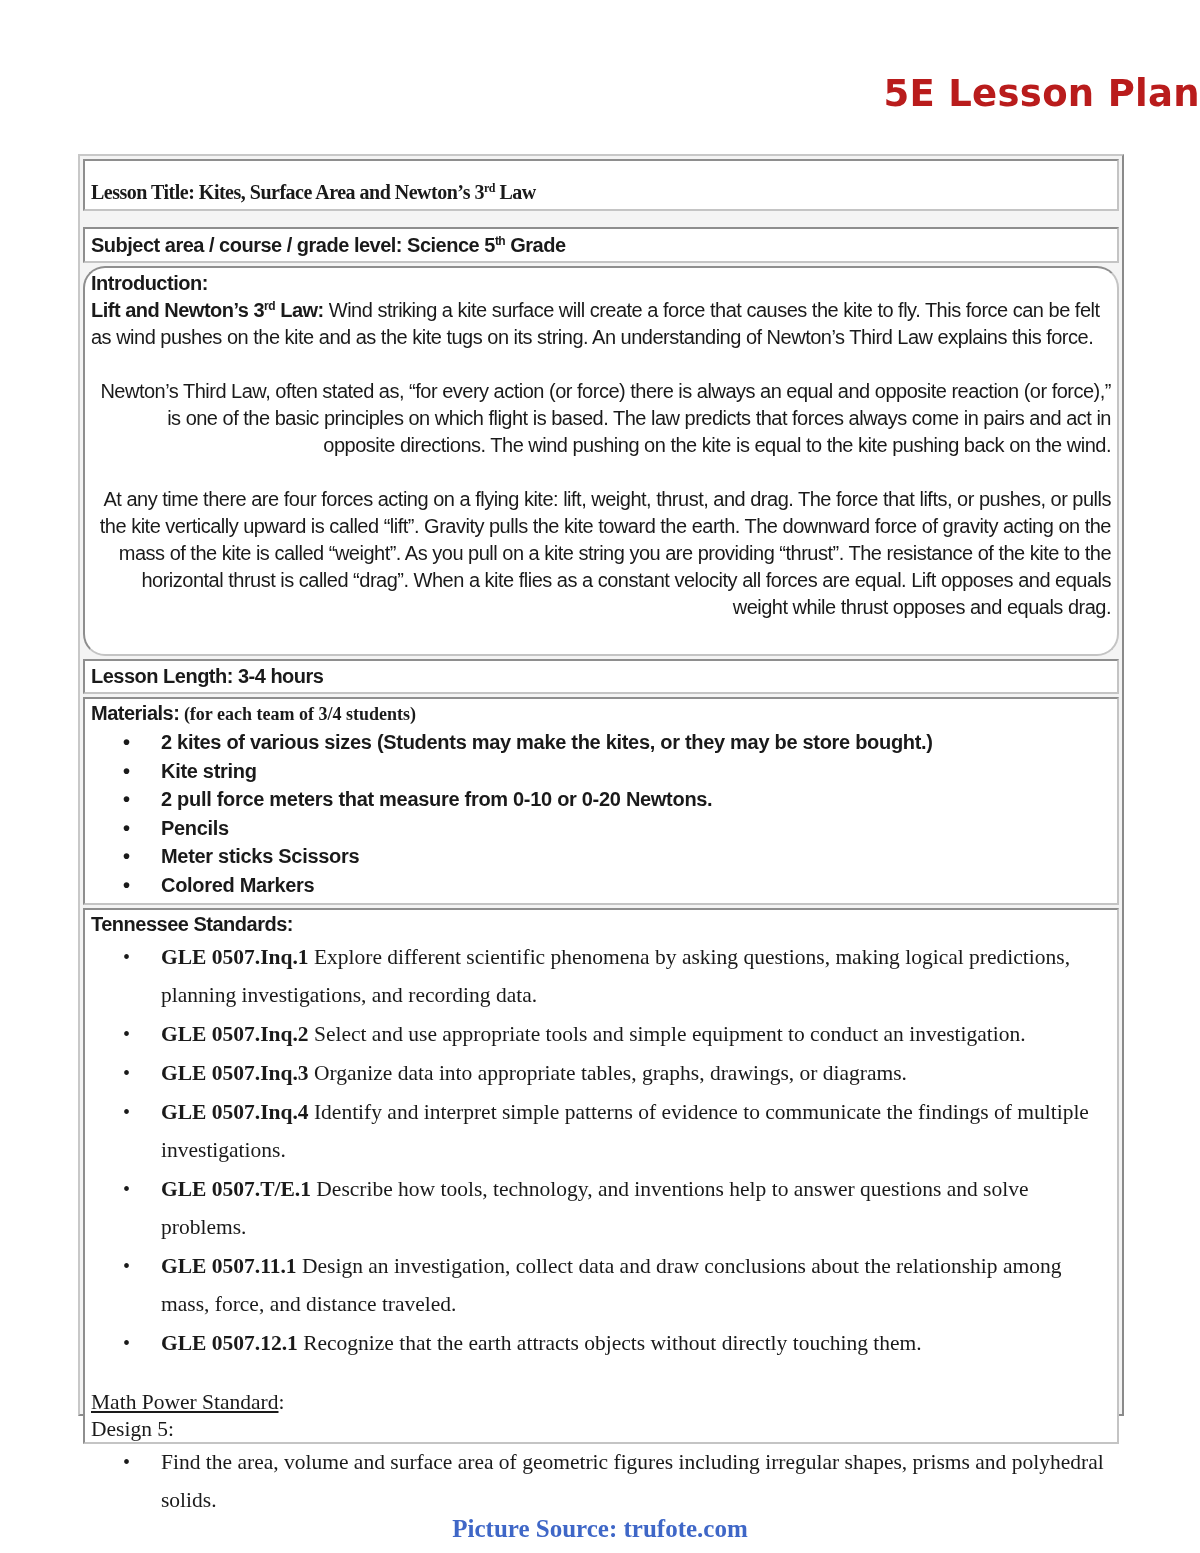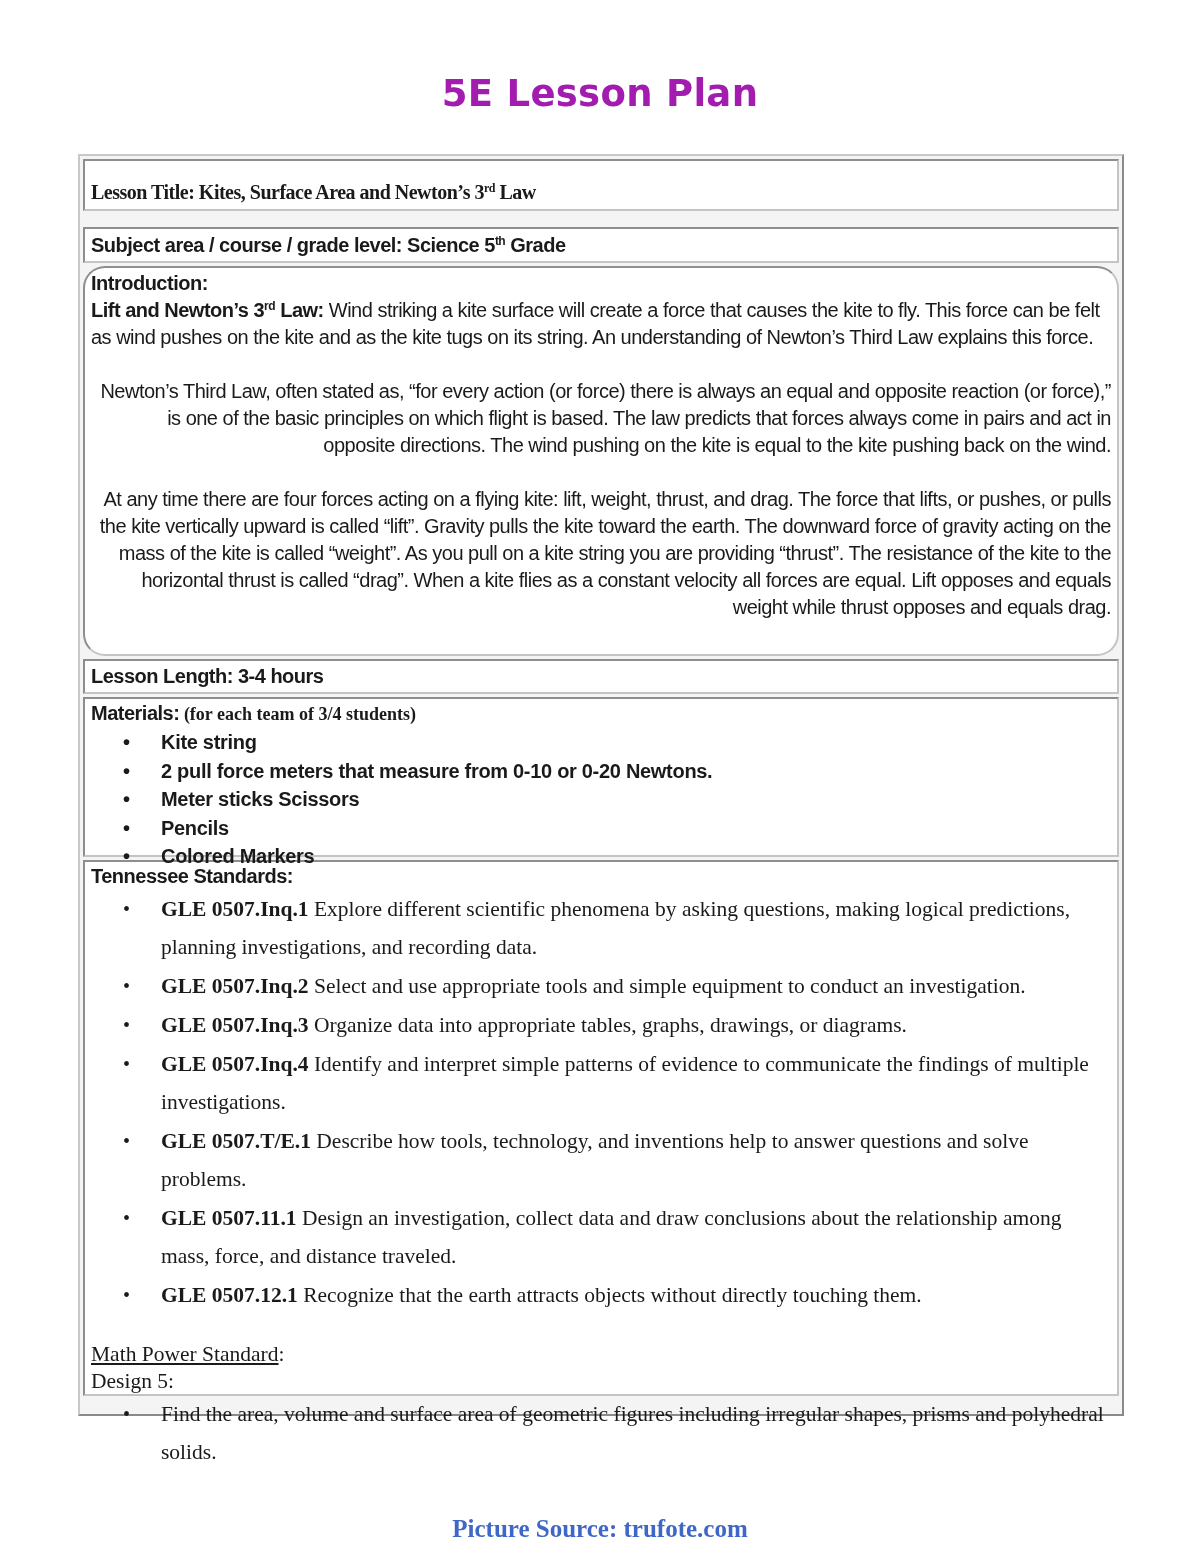--- a/index.html
+++ b/index.html
@@ -1,19 +1,19 @@
 <!DOCTYPE html>
 <html><head>
 <meta charset="utf-8">
 <style>
   html, body { margin: 0; padding: 0; background: #ffffff; }
   body { width: 1200px; height: 1553px; position: relative; overflow: hidden; color: #1a1a1a; }
   .page-title {
-    position: absolute; top: 72px; left: 0; width: 1200px; text-align: center;
-    font-family: "DejaVu Sans", sans-serif; font-weight: bold; font-size: 37px; color: #a21caf;
+    position: absolute; top: 72px; left: 0; width: 1200px; text-align: right;
+    font-family: "DejaVu Sans", sans-serif; font-weight: bold; font-size: 37px; color: #b91c1c;
     letter-spacing: 0.3px;
   }
   .frame {
     position: absolute; left: 78px; top: 154px; width: 1046px; height: 1262px;
     border: 2px solid #c8c8c8; border-right-color: #8a8a8a; border-bottom-color: #8a8a8a;
     background: #f4f4f4; box-sizing: border-box; padding: 3px 3px 3px 3px;
   }
   .cell {
     background: #fff; border: 2px solid #c4c4c4; border-top-color: #8e8e8e; border-left-color: #8e8e8e;
     box-sizing: border-box; margin-bottom: 3px; padding: 4px 6px 4px 6px;
@@ -59,27 +59,28 @@
     <p class="bold">Introduction:</p>
     <p><span class="bold">Lift and Newton’s 3</span><sup class="bold">rd</sup><span class="bold"> Law:</span><span>  Wind striking a kite surface will create a force that causes the kite to fly.  This force can be felt as wind pushes on the kite and as the kite tugs on its string.  An understanding of Newton’s Third Law explains this force.</span></p>
     <p class="para">Newton’s Third Law, often stated as, “for every action (or force) there is always an equal and opposite reaction (or force),” is one of the basic principles on which flight is based.  The law predicts that forces always come in pairs and act in opposite directions.  The wind pushing on the kite is equal to the kite pushing back on the wind.</p>
     <p class="para">At any time there are four forces acting on a flying kite: lift, weight, thrust, and drag.  The force that lifts, or pushes, or pulls the kite vertically upward is called “lift”.  Gravity pulls the kite toward the earth.  The downward force of gravity acting on the mass of the kite is called “weight”.  As you pull on a kite string you are providing “thrust”.  The resistance of the kite to the horizontal thrust is called “drag”.  When a kite flies as a constant velocity all forces are equal.  Lift opposes and equals weight while thrust opposes and equals drag.</p>
   </div>
 
   <div class="cell bold narrow" style="height:35px; padding-top:2px;">
     <span>Lesson Length: 3-4 hours</span>
   </div>
 
-  <div class="cell" style="height:160px; padding-top:1px;">
+  <div class="cell" style="height:208px; padding-top:1px;">
     <p><span class="bold narrow">Materials:</span><span class="serif bold" style="font-size:18px;"> (for each team of 3/4 students)</span></p>
     <ul class="bul materials">
+      <li>2 kites of various sizes (Students may make the kites, or they may be store bought.)</li>
       <li>Kite string</li>
       <li>2 pull force meters that measure from 0-10 or 0-20 Newtons.</li>
+      <li>Pencils</li>
       <li>Meter sticks Scissors</li>
-      <li>Pencils</li>
       <li>Colored Markers</li>
     </ul>
   </div>
 
   <div class="cell" style="height:536px; margin-bottom:0; padding-top:1px;">
     <p class="bold narrow">Tennessee Standards:</p>
     <ul class="bul standards">
       <li><b>GLE 0507.Inq.1</b><span> Explore different scientific phenomena by asking questions, making logical predictions, planning investigations, and recording data.</span></li>
       <li><b>GLE 0507.Inq.2</b><span> Select and use appropriate tools and simple equipment to conduct an investigation.</span></li>
       <li><b>GLE 0507.Inq.3</b><span> Organize data into appropriate tables, graphs, drawings, or diagrams.</span></li>

